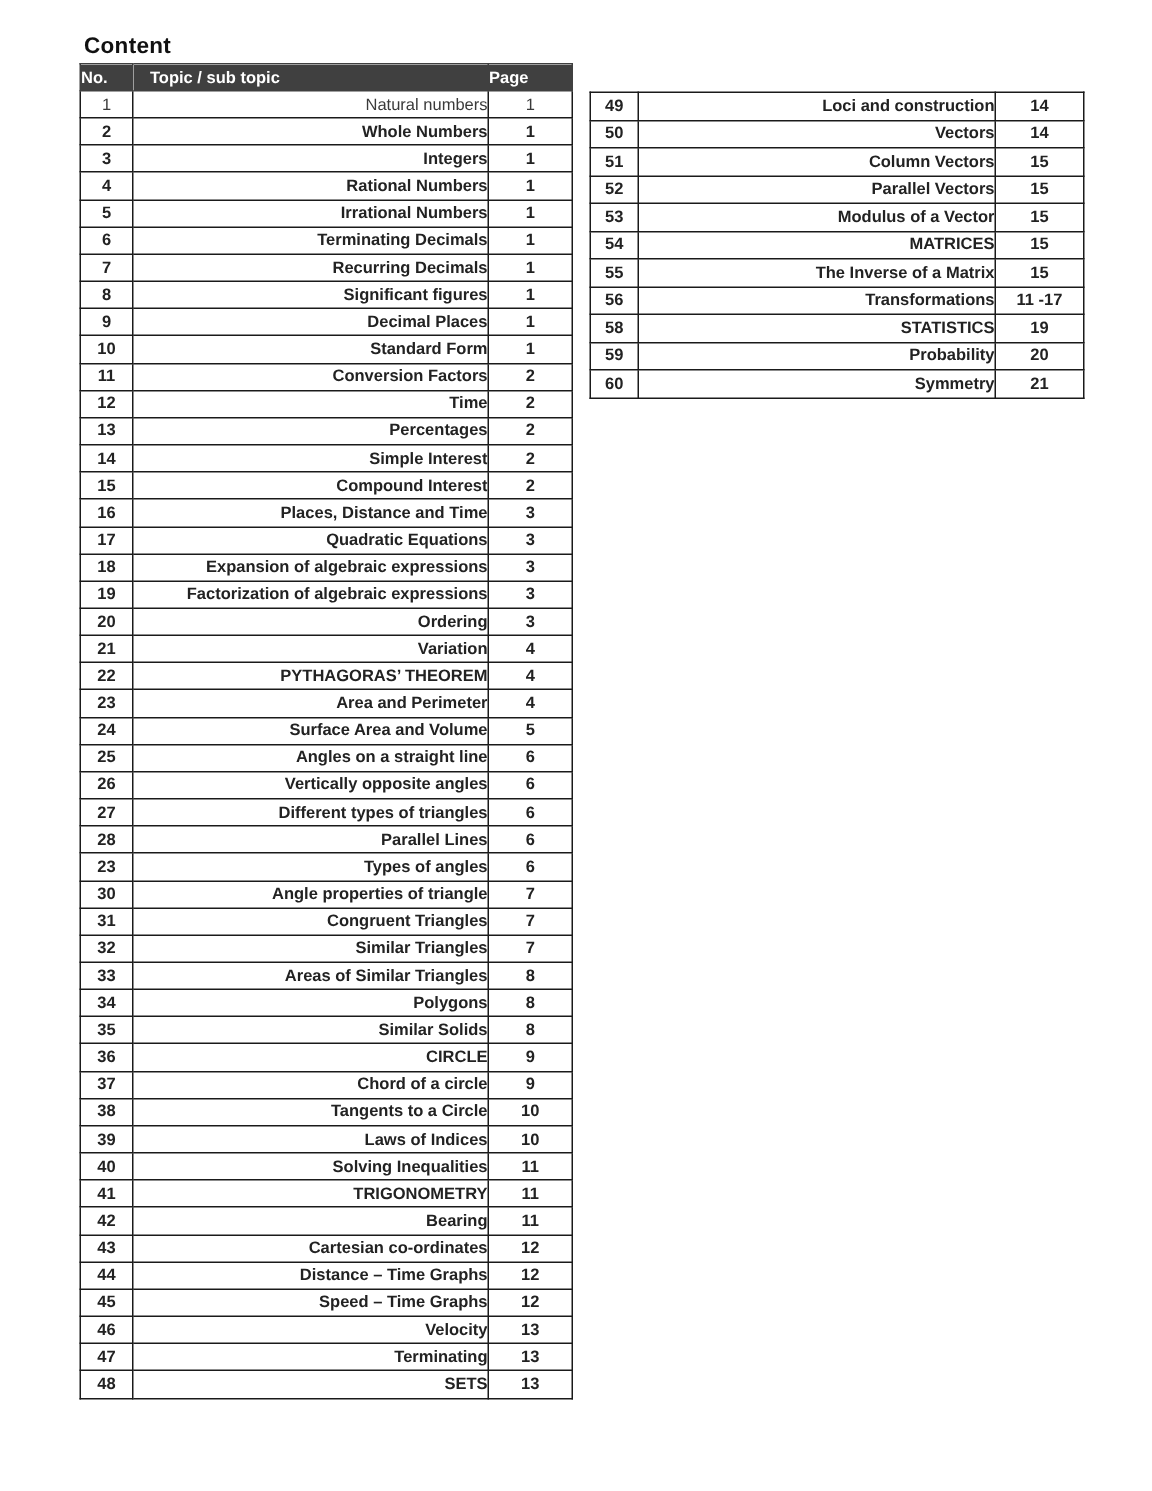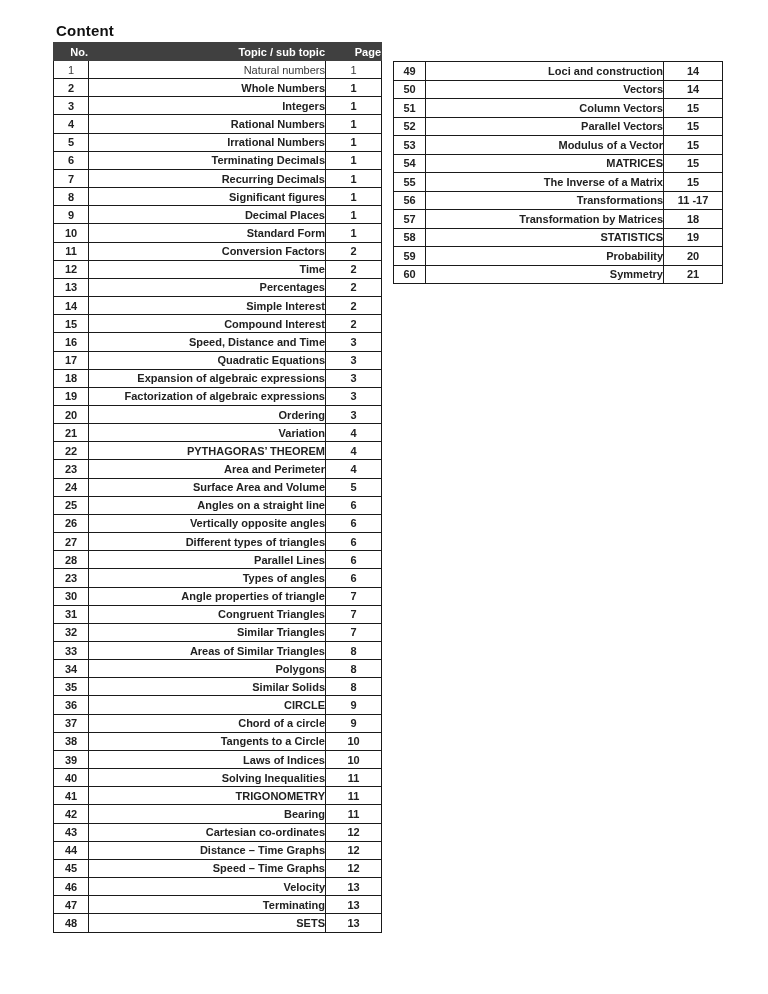--- a/index.html
+++ b/index.html
@@ -41,21 +41,21 @@
   }
   table.toc-left td{height:18.16px;}
   table.toc-right td{height:18.5px;}
   table.toc th{
     height:18px;
     background:var(--header-bg);
     color:var(--header-text);
     border-color:var(--header-bg);
     outline:0;
     font-size:11px;font-weight:700;
-    text-align:right;
+    text-align:left;
   }
   th.c-no, td.cell-no{text-align:center;}
   th.c-page, td.cell-page{text-align:center;}
   th.c-topic{padding-left:11px;}
   td.cell-topic{padding-left:11px;text-align:right;}
   tr.regular td{font-weight:400;color:#3a3a3a;}
 </style>
 </head>
 <body>
 
@@ -147,21 +147,21 @@
           <td class="cell-topic">Simple Interest</td>
           <td class="cell-page">2</td>
         </tr>
         <tr>
           <td class="cell-no">15</td>
           <td class="cell-topic">Compound Interest</td>
           <td class="cell-page">2</td>
         </tr>
         <tr>
           <td class="cell-no">16</td>
-          <td class="cell-topic">Speed, Distance and Time</td>
+          <td class="cell-topic">Places, Distance and Time</td>
           <td class="cell-page">3</td>
         </tr>
         <tr>
           <td class="cell-no">17</td>
           <td class="cell-topic">Quadratic Equations</td>
           <td class="cell-page">3</td>
         </tr>
         <tr>
           <td class="cell-no">18</td>
           <td class="cell-topic">Expansion of algebraic expressions</td>
@@ -361,25 +361,20 @@
           <td class="cell-no">55</td>
           <td class="cell-topic">The Inverse of a Matrix</td>
           <td class="cell-page">15</td>
         </tr>
         <tr>
           <td class="cell-no">56</td>
           <td class="cell-topic">Transformations</td>
           <td class="cell-page">11 -17</td>
         </tr>
         <tr>
-          <td class="cell-no">57</td>
-          <td class="cell-topic">Transformation by Matrices</td>
-          <td class="cell-page">18</td>
-        </tr>
-        <tr>
           <td class="cell-no">58</td>
           <td class="cell-topic">STATISTICS</td>
           <td class="cell-page">19</td>
         </tr>
         <tr>
           <td class="cell-no">59</td>
           <td class="cell-topic">Probability</td>
           <td class="cell-page">20</td>
         </tr>
         <tr>

